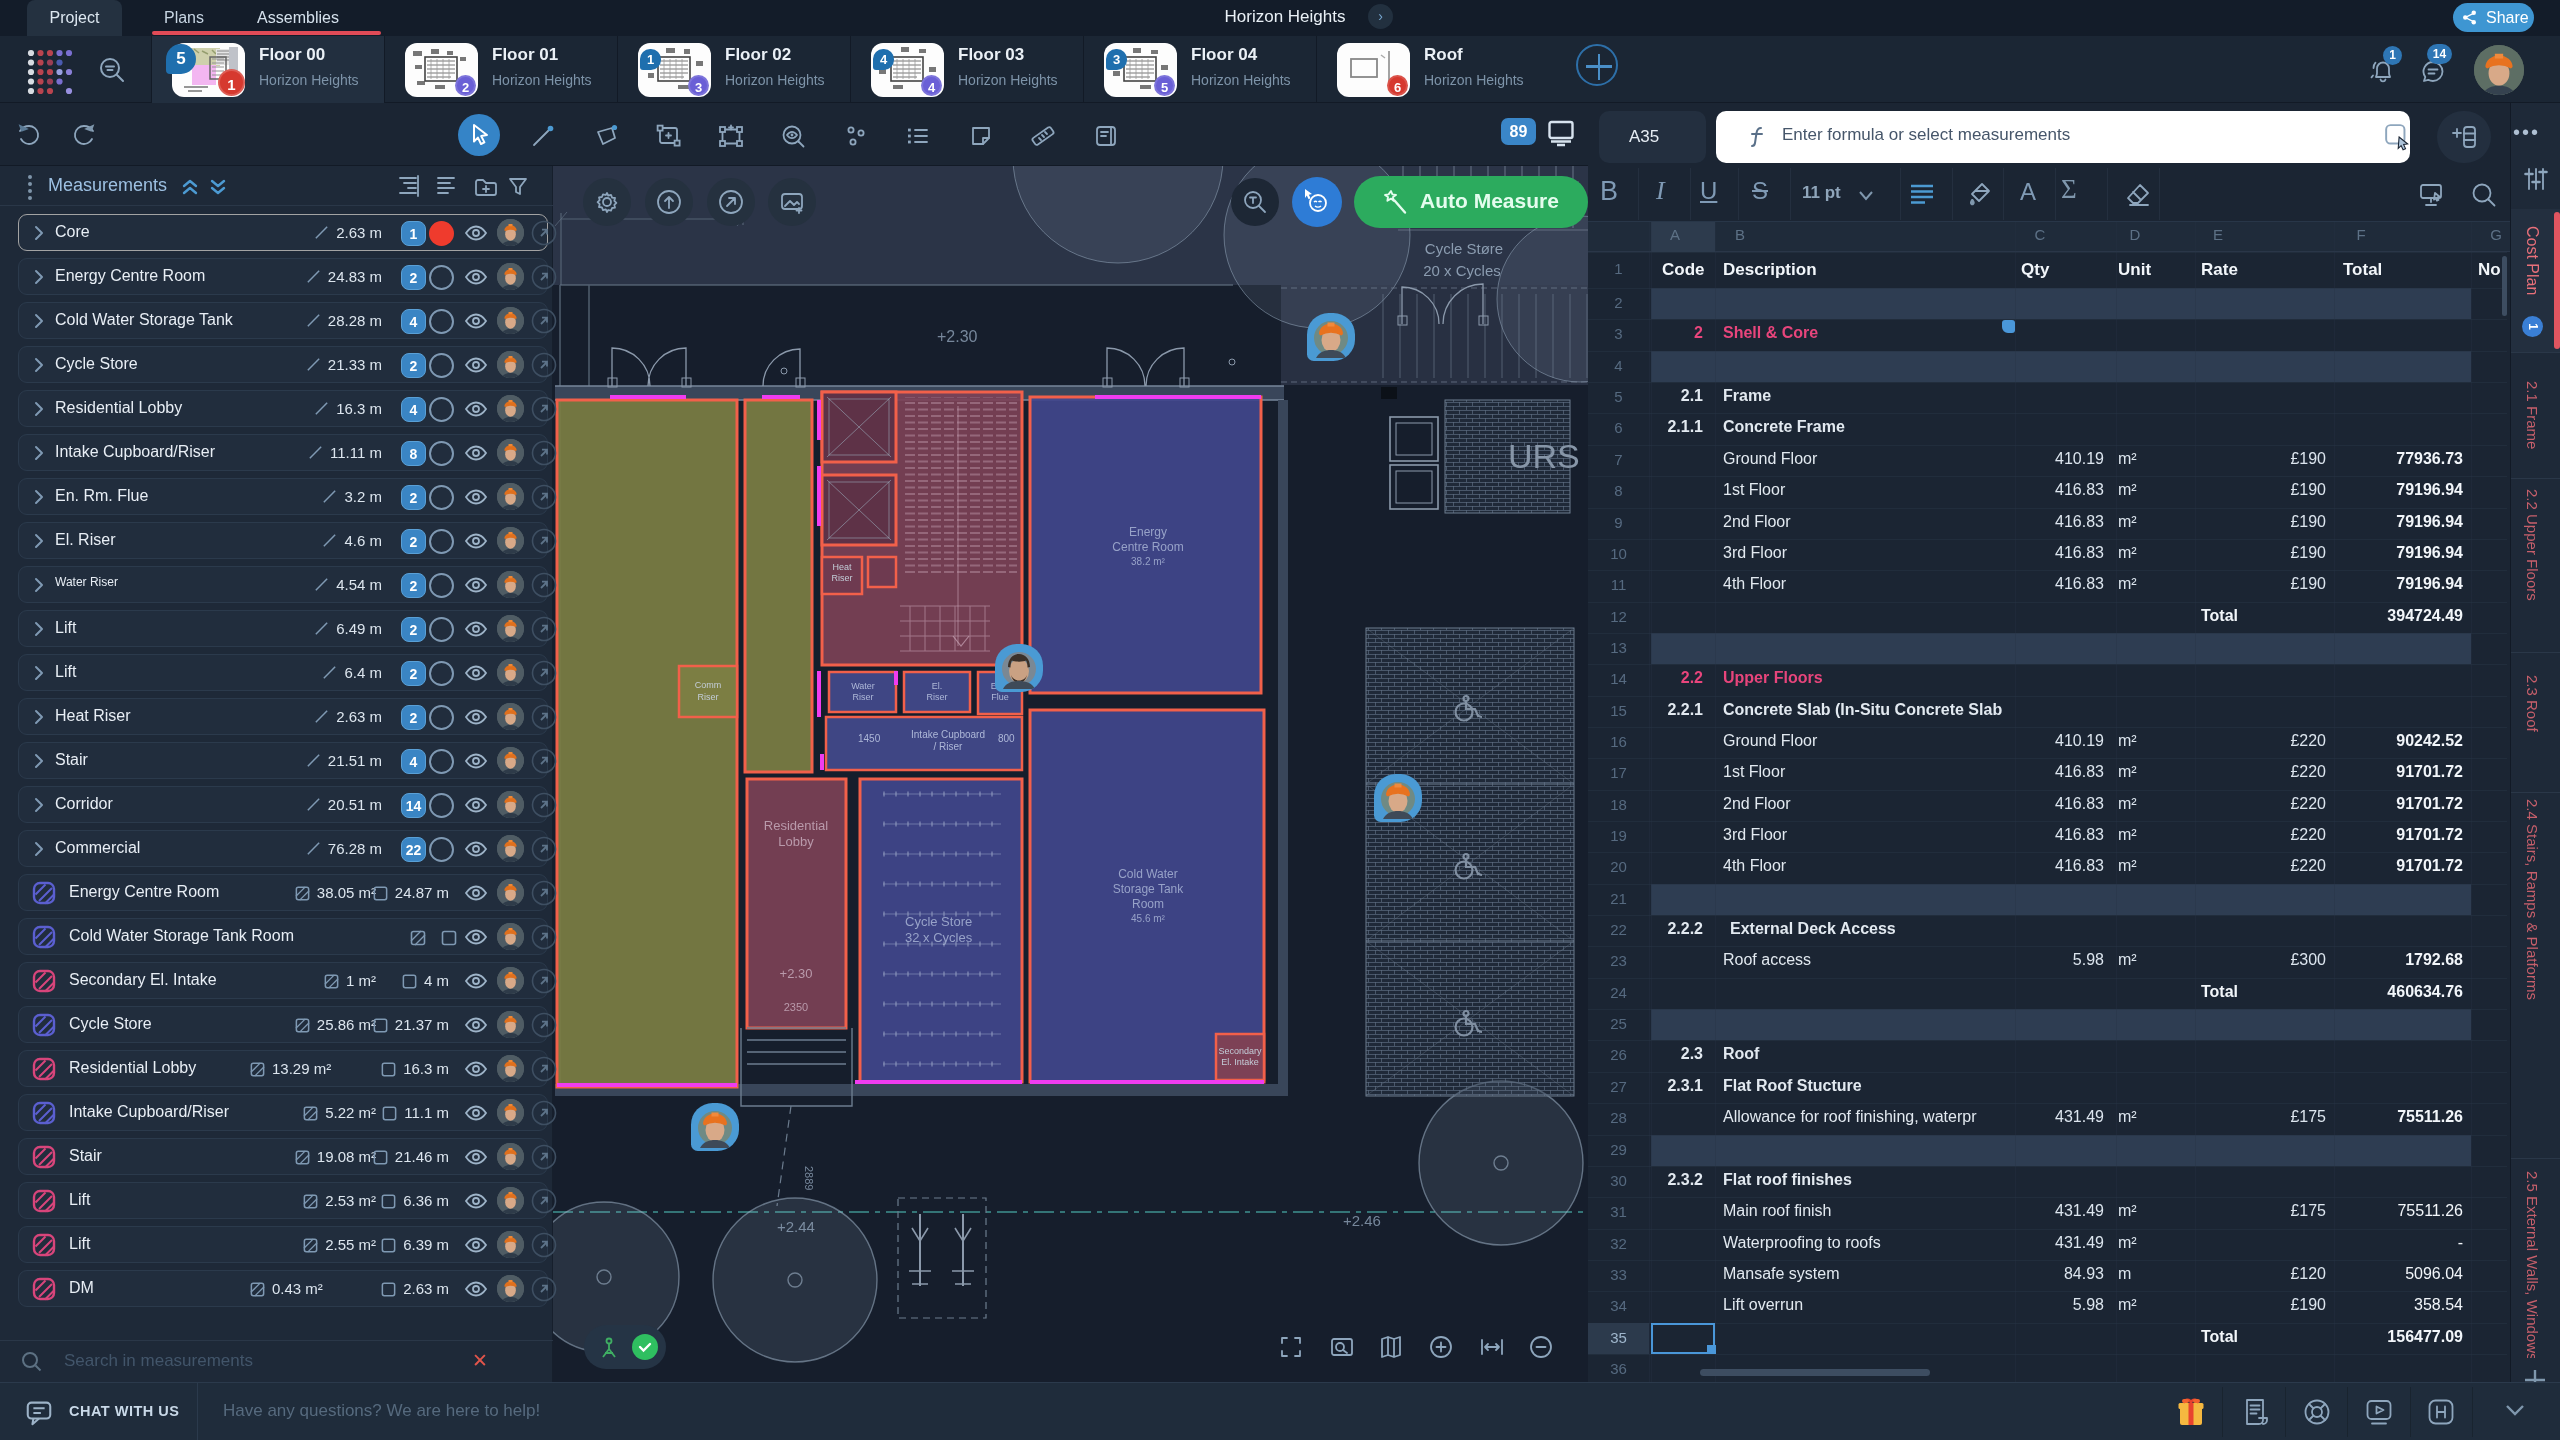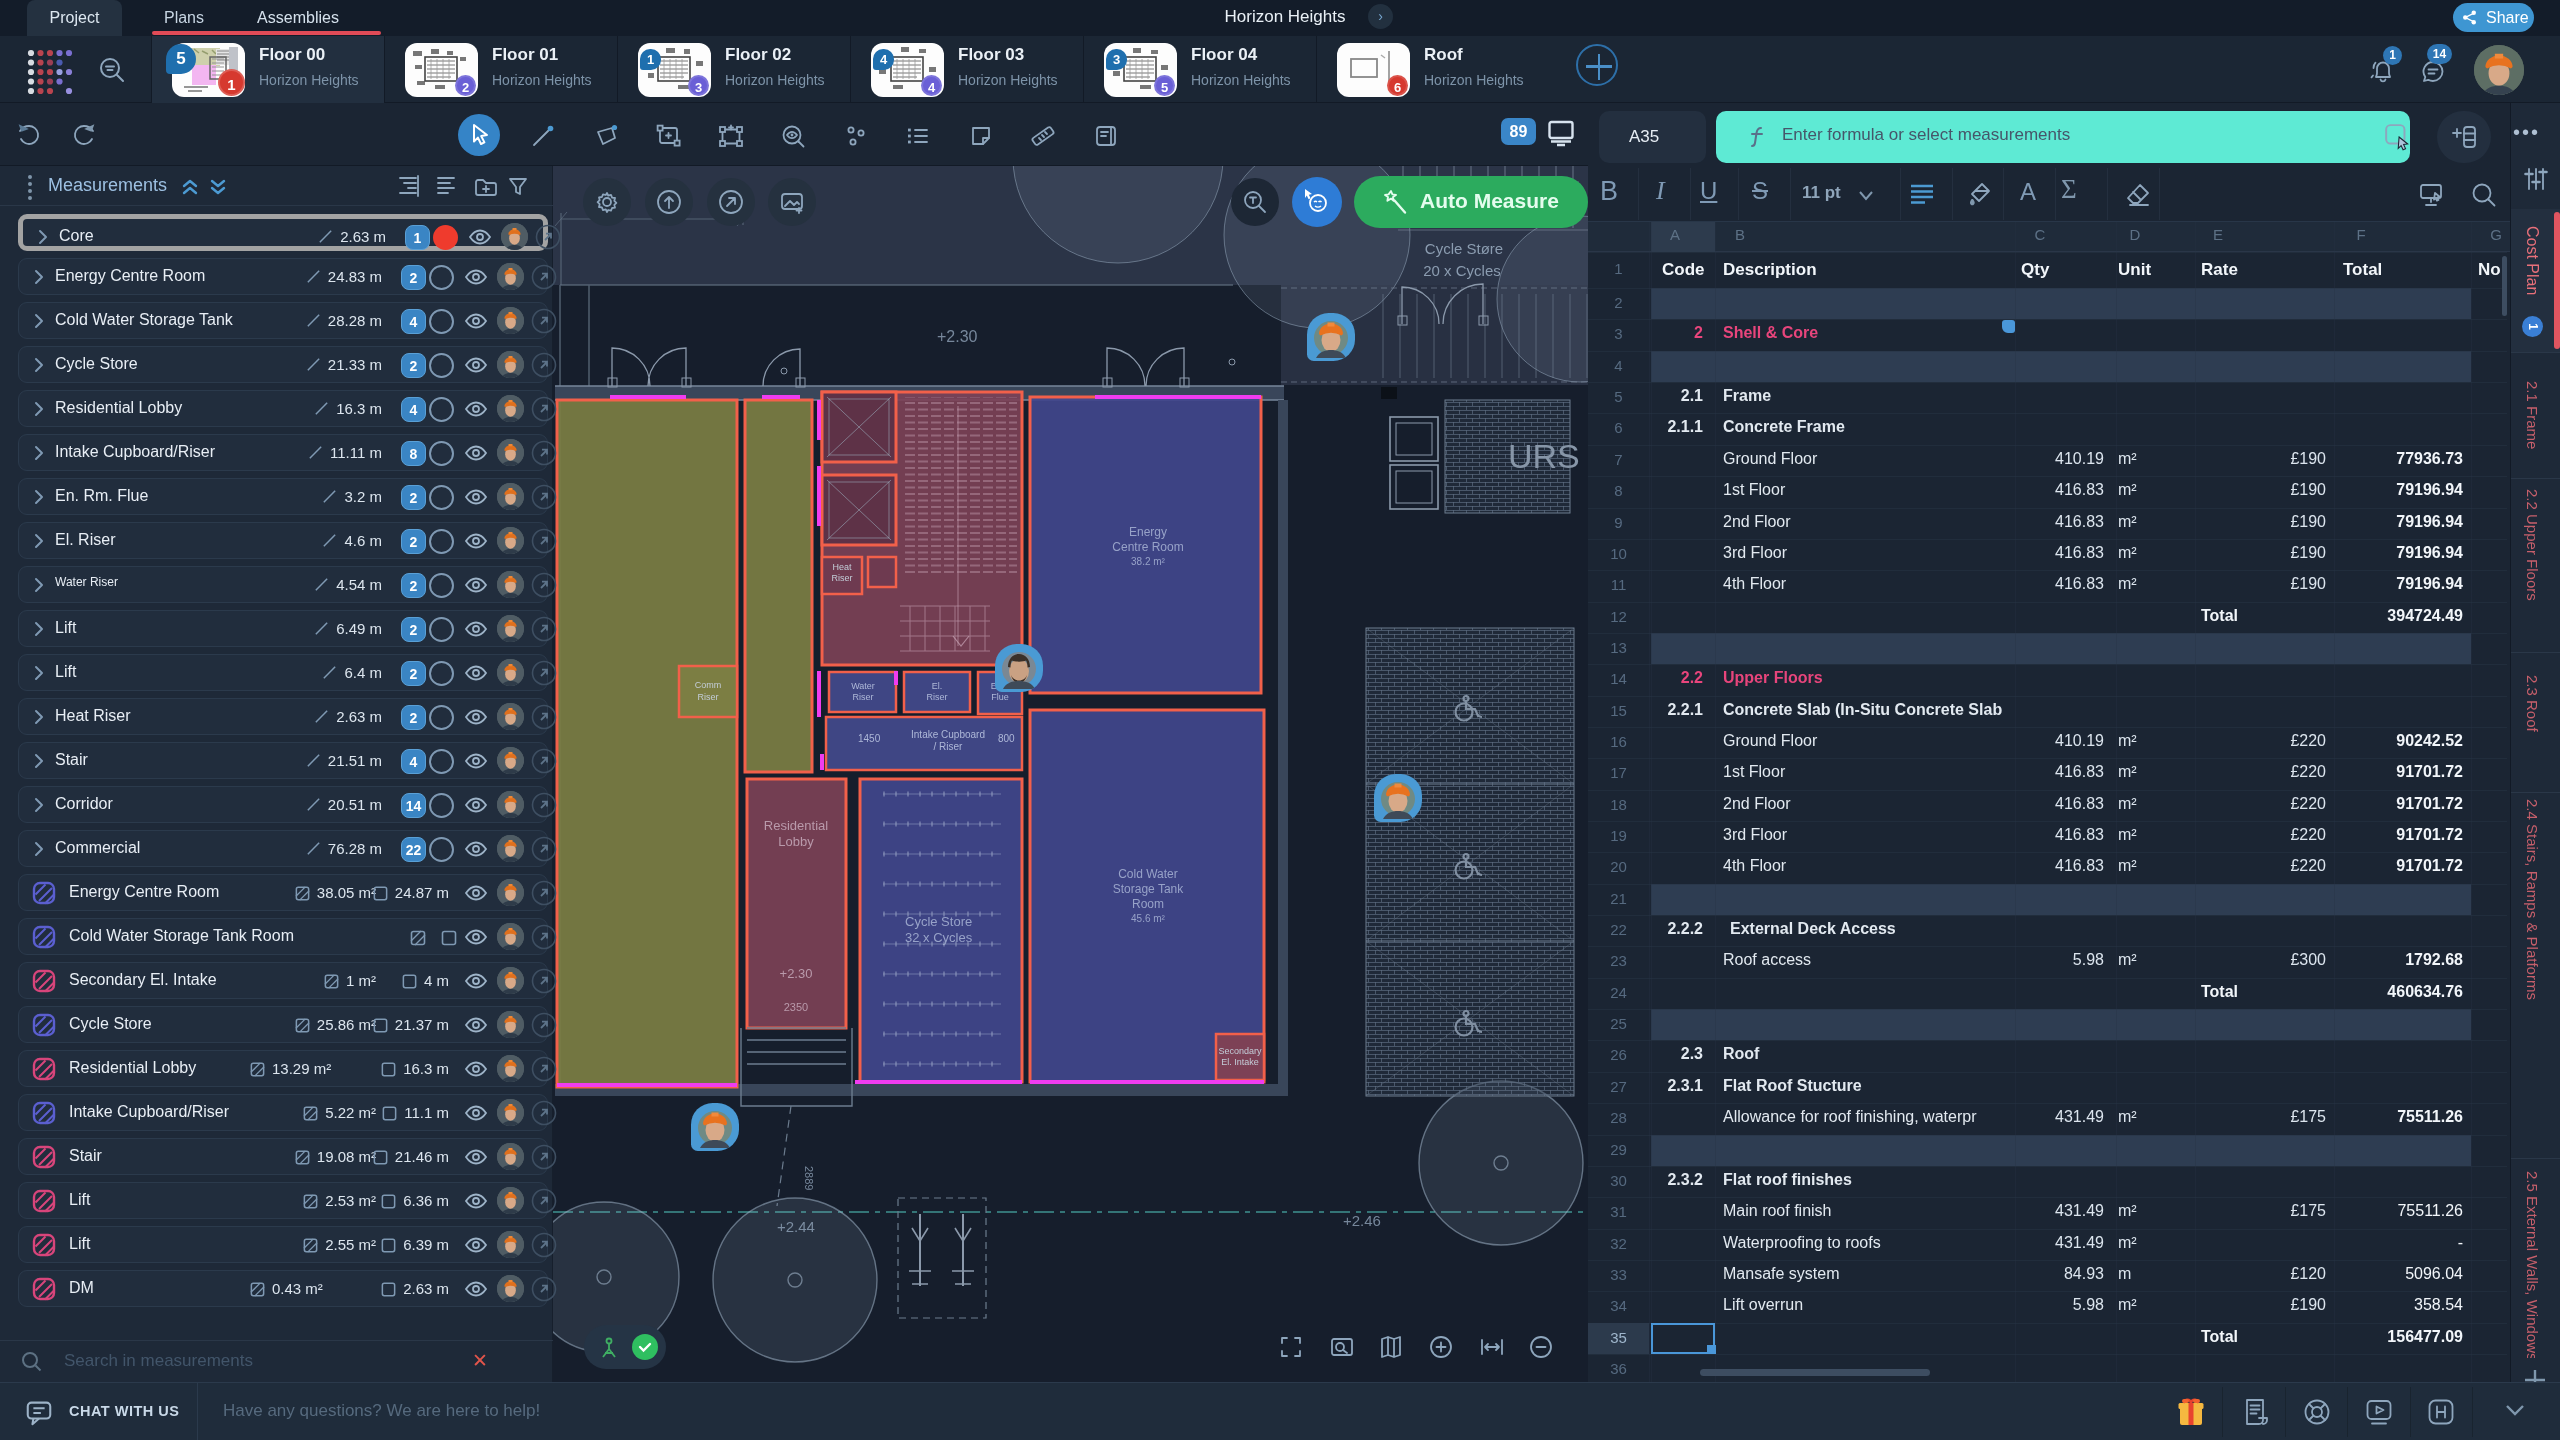--- a/index.html
+++ b/index.html
@@ -520,21 +520,21 @@
       </svg>
       <svg class="abs" style="left:398px;top:8px" width="130" height="26" viewBox="0 0 130 26">
         <g class="ic" stroke-width="2">
 <path d="M2 4h16M6 9h12M10 14h8M2 19h16M20 2v20"></path>
 <path d="M40 4h16M40 9h12M40 14h16M40 19h10"></path>
 <path d="M78 8a2 2 0 0 1 2-2h5l3 3h8a2 2 0 0 1 2 2v8a2 2 0 0 1-2 2H80a2 2 0 0 1-2-2zM88 12v6M85 15h6"></path>
 <path d="M112 5h16l-6 8v7l-4-2v-5z"></path>
         </g>
       </svg>
     </div>
-    <div class="abs" style="left:18px;top:48px;width:530px;height:37px;background:#212d3d;border:5px solid #a3a3a3;border-radius:9px">
+    <div class="abs" style="left:18px;top:48px;width:530px;height:37px;background:#212d3d;border:1px solid #a3a3a3;border-radius:9px">
       <svg class="abs" style="left:12px;top:10px" width="16" height="16" viewBox="0 0 16 16">
         <path d="M5 2l6 6-6 6" stroke="#7f99b3" stroke-width="2" fill="none" stroke-linecap="round" stroke-linejoin="round"></path>
       </svg>
       <div class="abs" style="left:36px;top:8px;font-size:16px;color:#e8eef5">Core</div>
       <div class="abs" style="left:220px;top:9px;width:143px;text-align:right;font-size:15px;color:#dce5ee"><svg style="vertical-align:-3px;margin-right:6px" width="17" height="17" viewBox="0 0 18 18">
           <path d="M3 15L15 3" stroke="#7f99b3" stroke-width="1.6"></path>
         </svg>2.63 m</div>
       <div class="abs" style="left:382px;top:6px;width:25px;height:25px;background:#3a85c4;border:1px solid #5aa0d6;border-radius:8px;color:#fff;font-size:14px;font-weight:700;text-align:center;line-height:24px">1</div>
       <div class="abs" style="left:410px;top:6px;width:25px;height:25px;border-radius:50%;background:#ef3b2d"></div>
       <div class="abs" style="left:444px;top:5px"><svg width="26" height="26" viewBox="0 0 26 26">
@@ -1211,21 +1211,21 @@
       <svg class="abs" style="left:20px;top:9px" width="24" height="24" viewBox="0 0 24 24">
         <circle cx="10" cy="10" r="7" stroke="#5d7183" stroke-width="2" fill="none"></circle>
         <path d="M15.5 15.5l5 5" stroke="#5d7183" stroke-width="2"></path>
       </svg>
       <div class="abs" style="left:64px;top:10px;font-size:17px;color:#42556a">Search in measurements</div>
       <div class="abs" style="left:472px;top:8px;font-size:19px;color:#e2554b">✕</div>
     </div>
   </div>
 <div class="abs" style="left:1588px;top:103px;width:922px;height:1279px;background:#1b2533">
     <div class="abs" style="left:11px;top:8px;width:107px;height:52px;background:#232f3f;border-radius:10px;font-size:17px;color:#e6edf4"><span style="margin-left:30px;line-height:52px">A35</span></div>
-    <div class="abs" style="left:128px;top:8px;width:694px;height:52px;background:#5eead4;border-radius:10px">
+    <div class="abs" style="left:128px;top:8px;width:694px;height:52px;background:#ffffff;border-radius:10px">
       <svg class="abs" style="left:28px;top:13px" width="26" height="26" viewBox="0 0 26 26">
         <path d="M17 4c-3 0-4 2-4.5 5L11 19c-.4 2.5-1.5 3-3 3M8 10h10" stroke="#5a7089" stroke-width="2" fill="none" stroke-linecap="round"></path>
       </svg>
       <div class="abs" style="left:66px;top:14px;font-size:17px;color:#46566a">Enter formula or select measurements</div>
       <svg class="abs" style="left:668px;top:12px" width="28" height="28" viewBox="0 0 26 26">
         <rect x="2" y="2" width="17" height="17" rx="4" class="ic" stroke-width="2"></rect>
         <path d="M14 13l8 6.5-3.8.5 1.8 3.8-2.3 1-1.8-3.8-2.7 2.5z" fill="#adc4da" stroke="#1b2533" stroke-width="1"></path>
       </svg>
     </div>
     <div class="abs" style="left:849px;top:8px;width:54px;height:52px;border-radius:26px;background:#232f3f">

